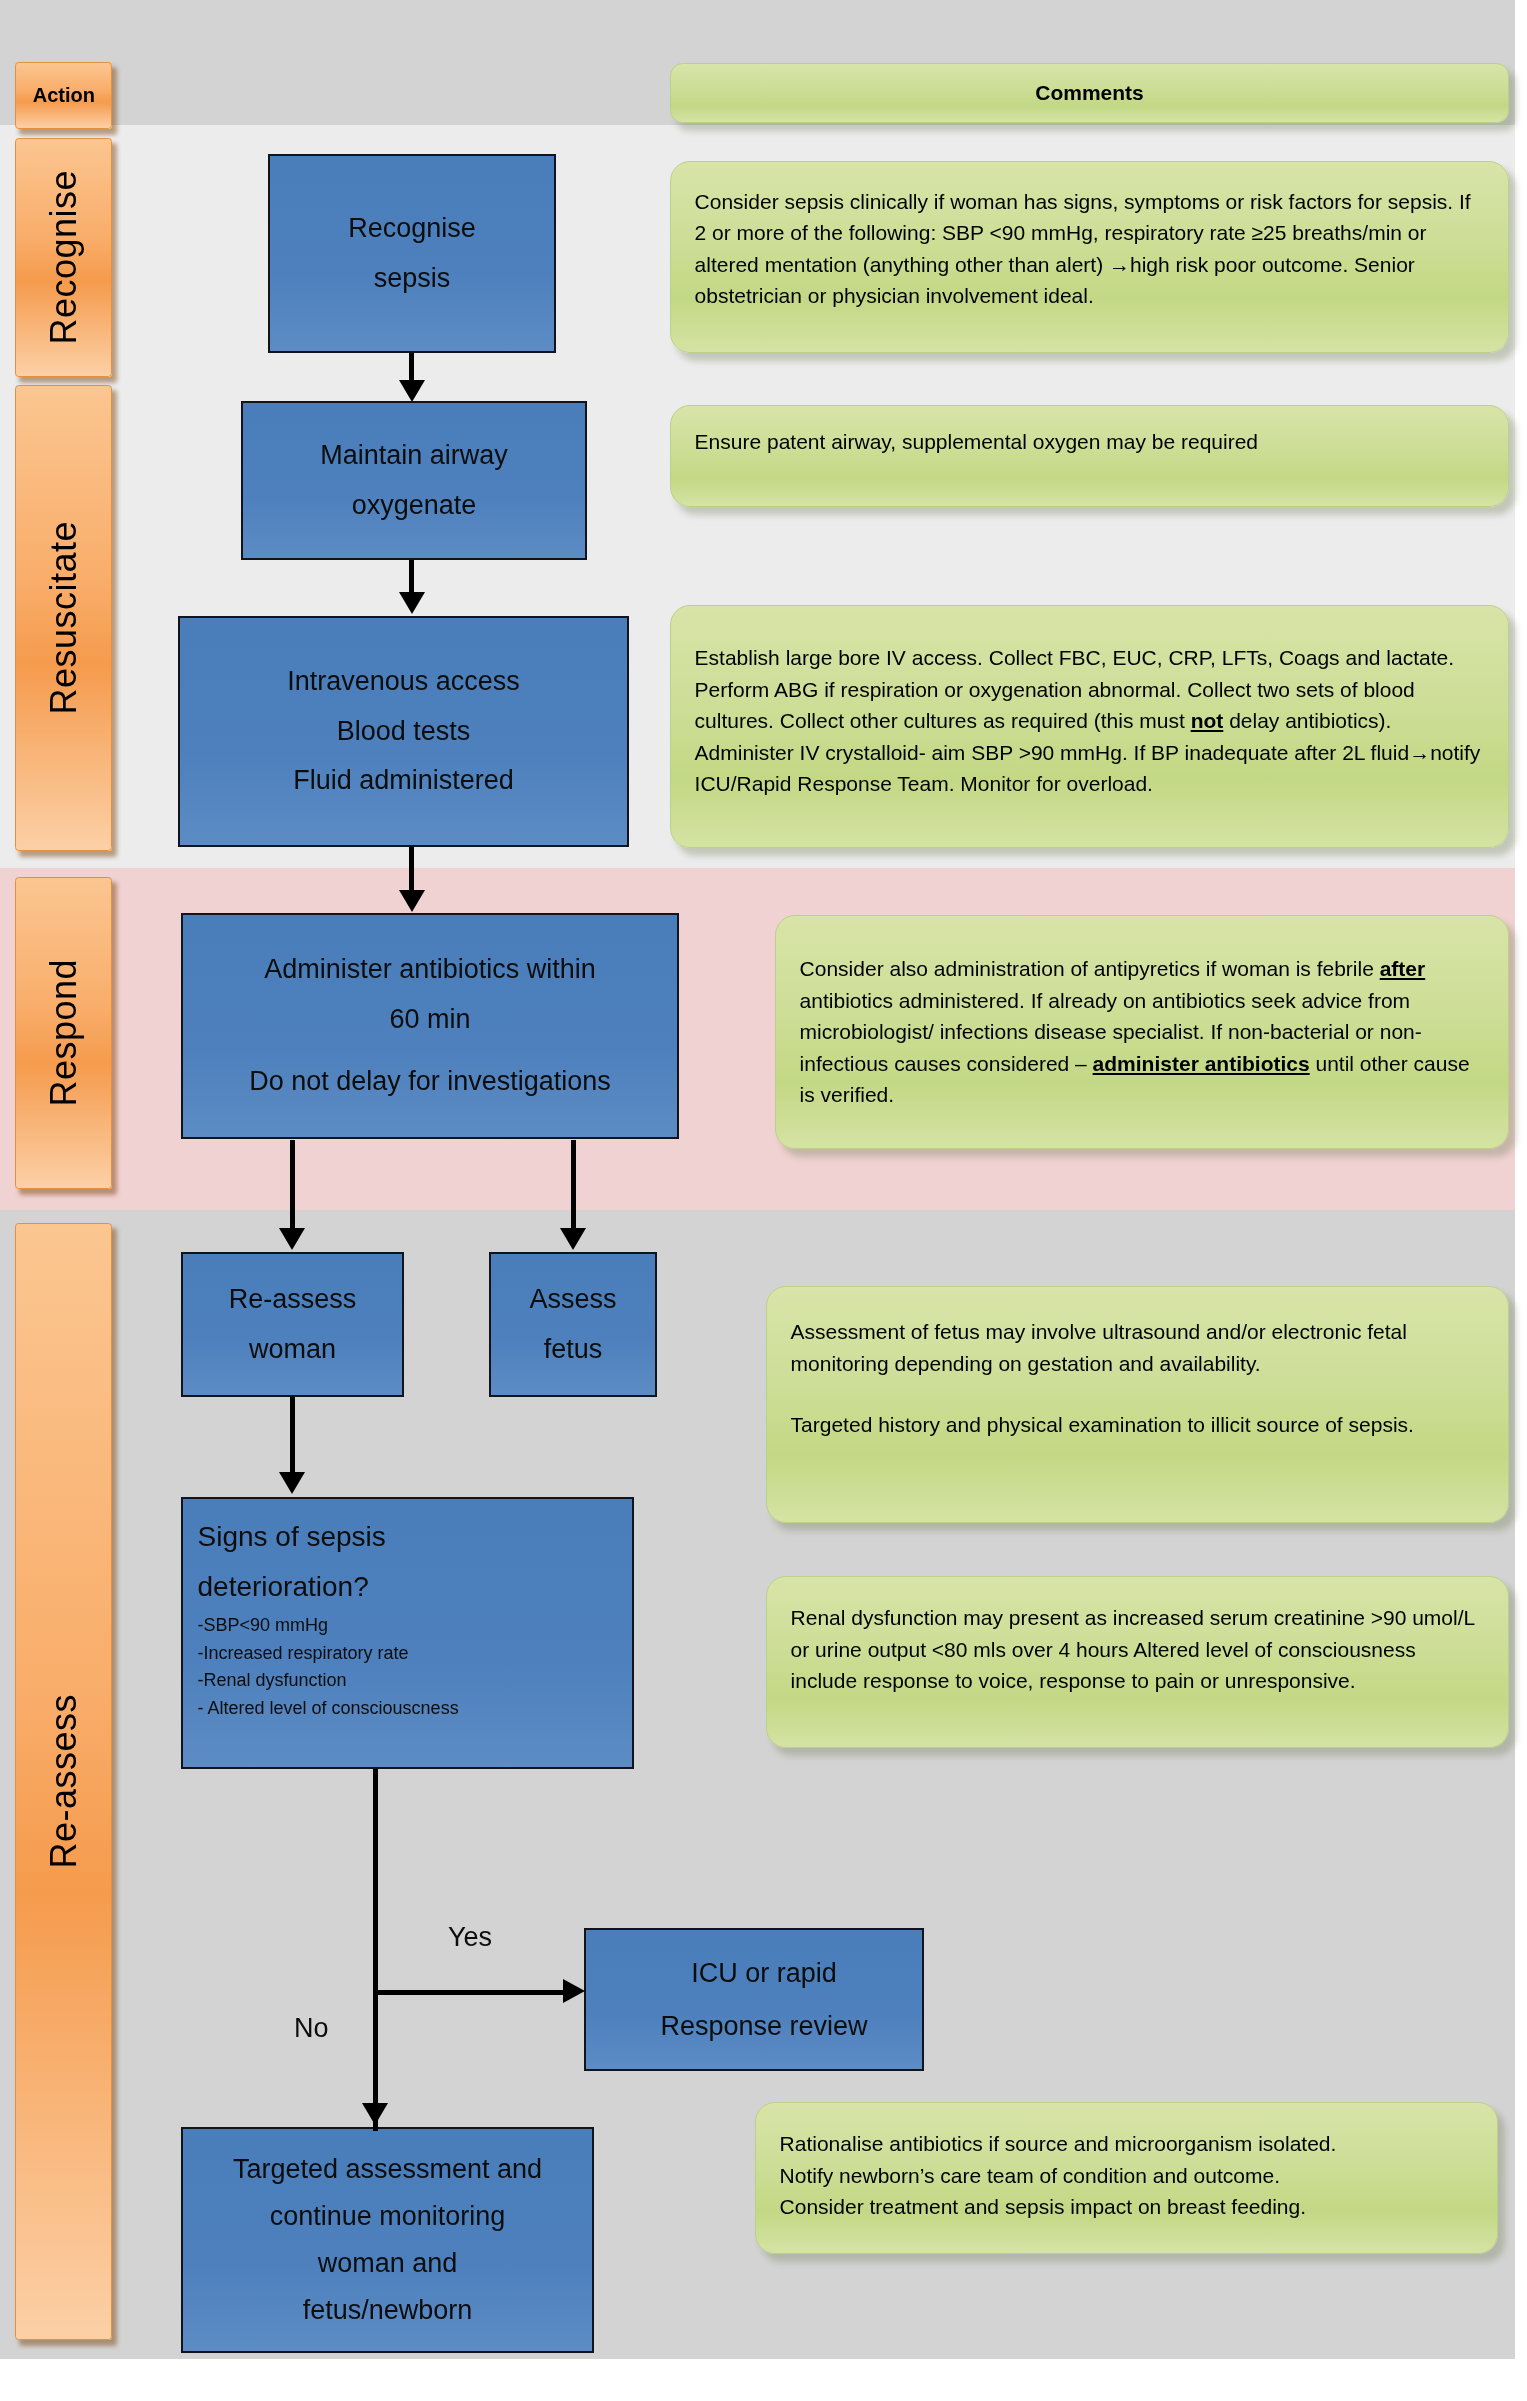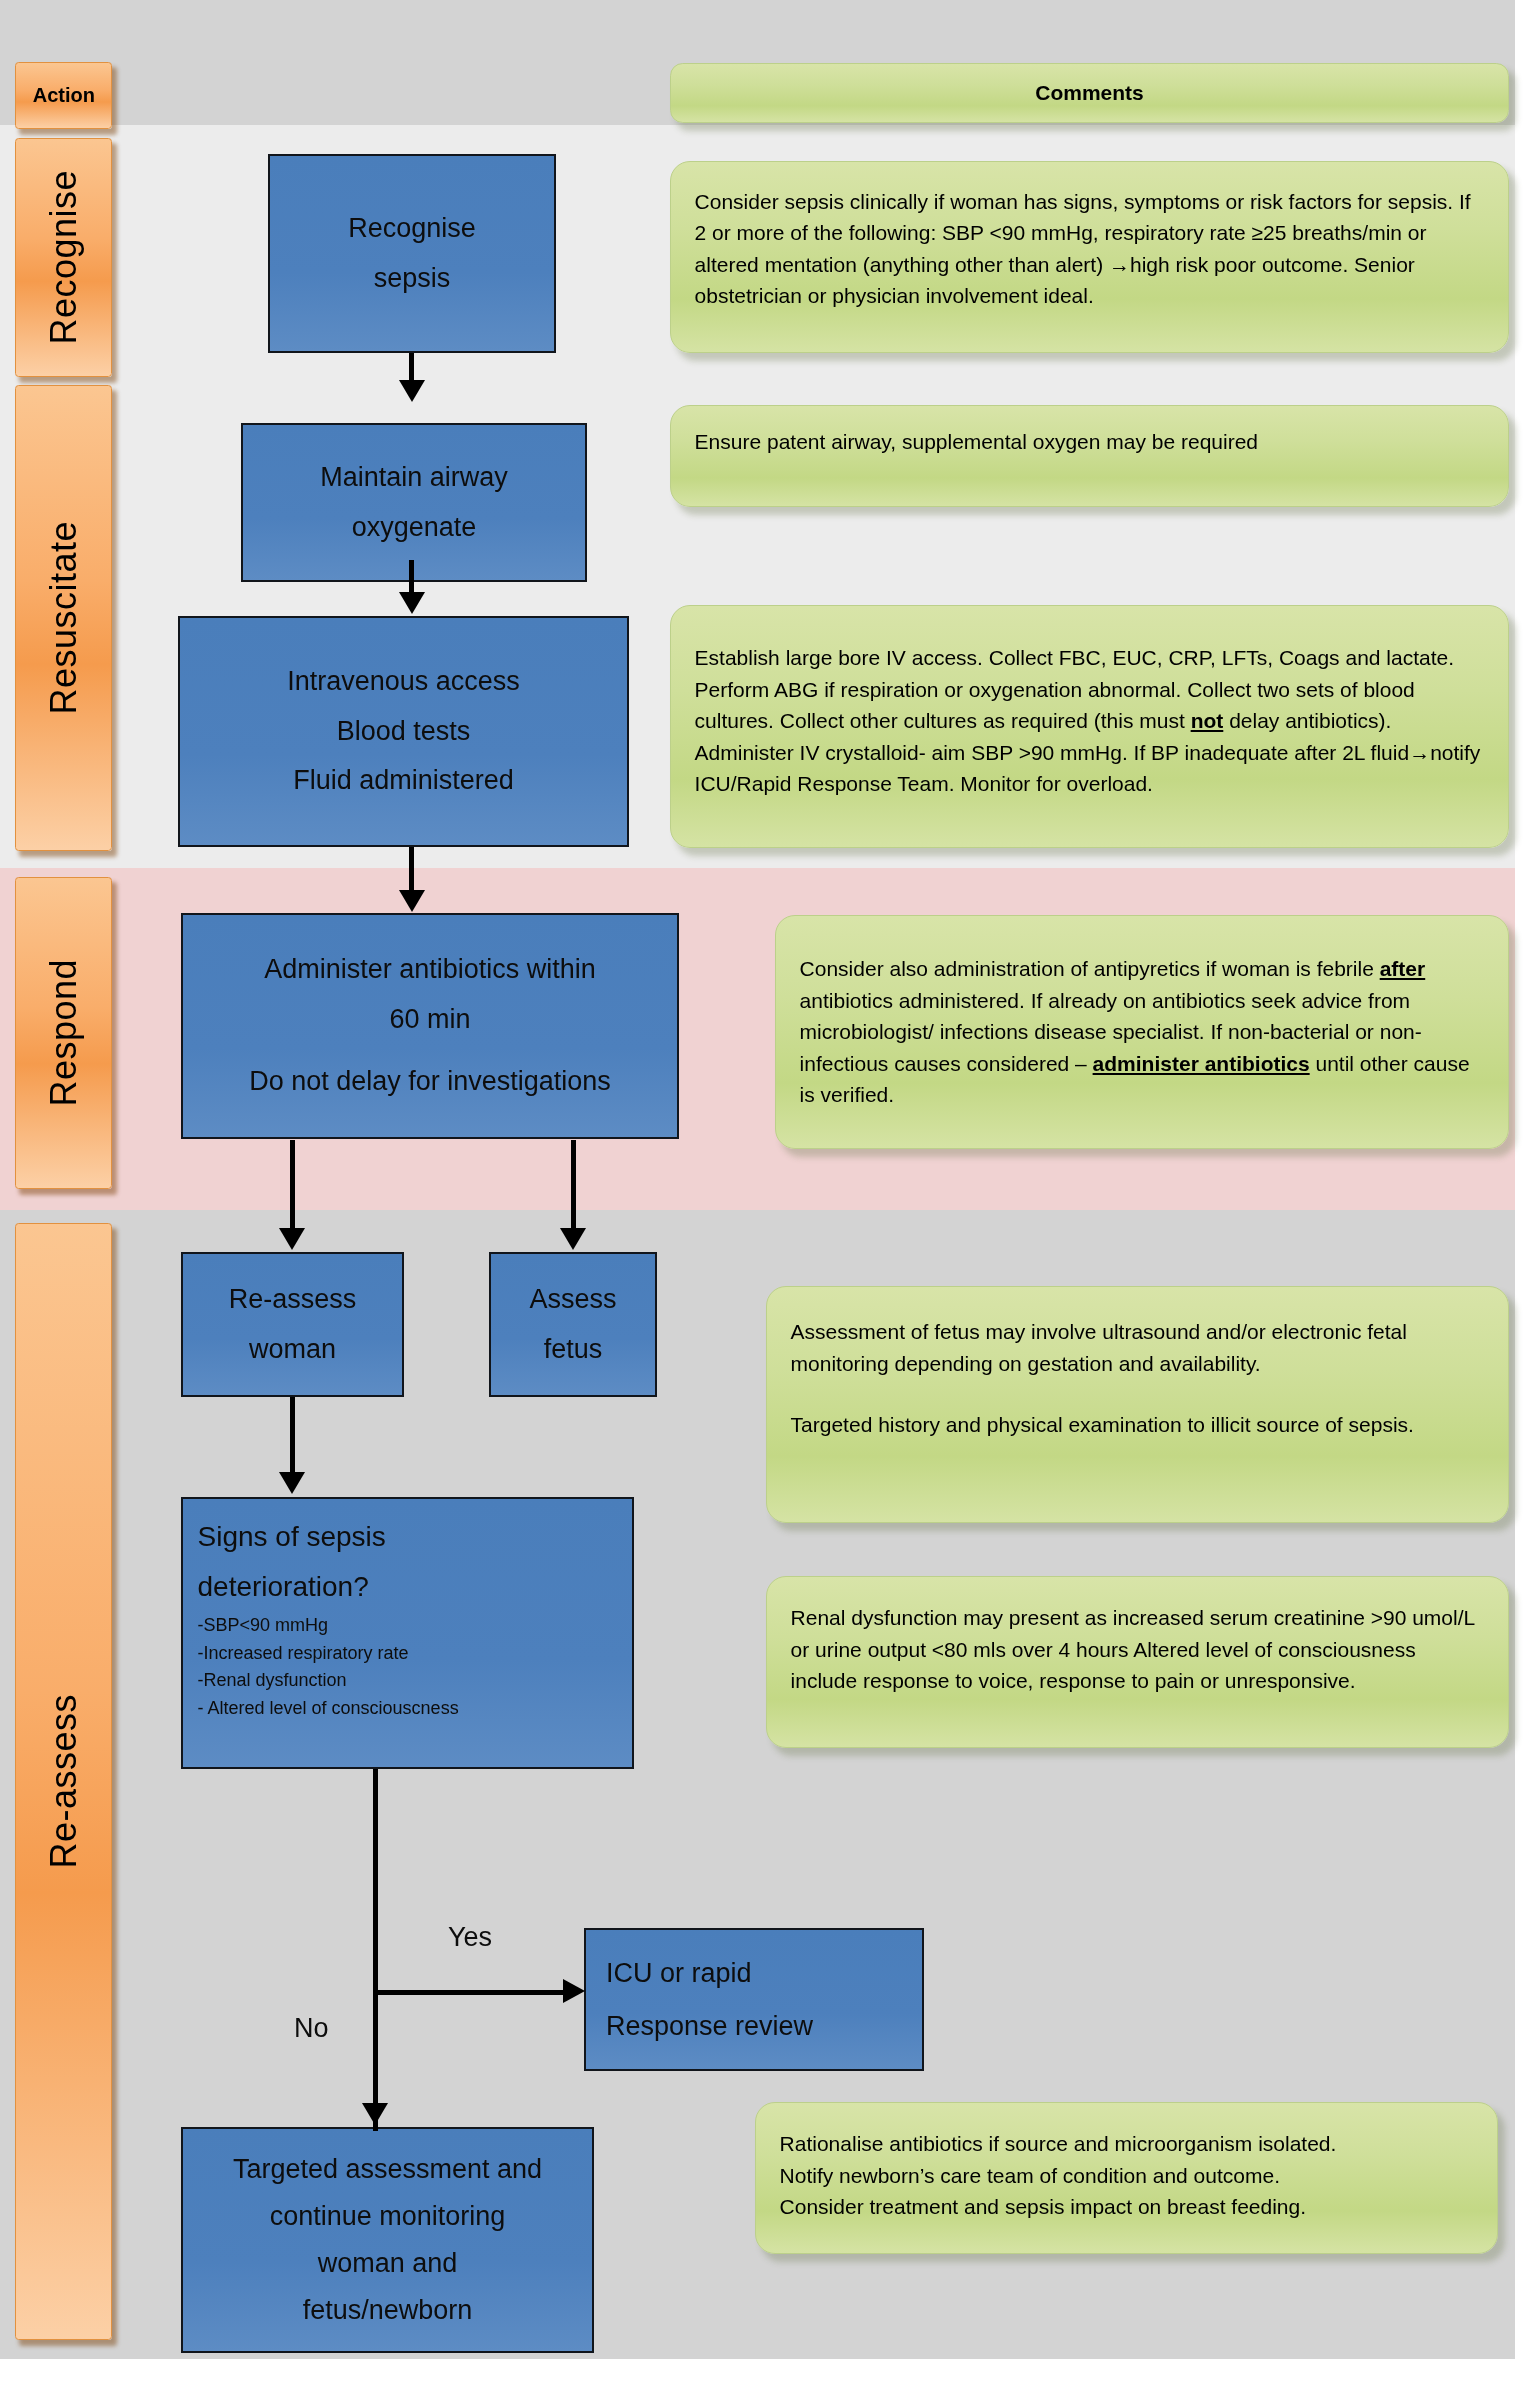--- a/index.html
+++ b/index.html
@@ -53,21 +53,21 @@
     text-align:center;
     font-size:27px;
     line-height:1.85;
   }
   .pbox .ln{display:block;}
   .pbox.leftal{align-items:flex-start;text-align:left;justify-content:flex-start;padding:12.7px 0 7.2px 14.5px;}
   .pbox.leftal .head{font-size:28px;line-height:1.8;}
   .pbox.leftal .bullet{font-size:18px;line-height:1.52;}
 
   #box-recognise   {left:268px;  top:154px;  width:288px; height:199px;}
-  #box-airway      {left:241px;  top:401px;  width:346px; height:159px;margin-top:22px;}
+  #box-airway      {left:241px;  top:401px;  width:346px; height:159px;}
   #box-iv          {left:178px;  top:616px;  width:451px; height:231px;}
   #box-abx         {left:181px;  top:913px; width:498px; height:226px;}
   #box-reassessw   {left:181px;  top:1252px; width:223px; height:145px;}
   #box-assessf     {left:489px;  top:1252px; width:168px; height:145px;}
   #box-signs       {left:181px;  top:1497px; width:453px; height:272px;}
   #box-icu         {left:584px;  top:1928px; width:340px; height:143px;}
   #box-targeted    {left:181px;  top:2127px; width:413px; height:226px;}
 
   #box-icu{font-size:27px;line-height:1.95;}
   #box-targeted{font-size:27px;line-height:1.75;}
@@ -180,21 +180,21 @@
 
   <div class="pbox leftal" id="box-signs">
     <span class="head">Signs of sepsis</span>
     <span class="head">deterioration?</span>
     <span class="bullet">-SBP&lt;90 mmHg</span>
     <span class="bullet">-Increased  respiratory rate</span>
     <span class="bullet">-Renal dysfunction</span>
     <span class="bullet">- Altered level of consciouscness</span>
   </div>
 
-  <div class="pbox" id="box-icu" style="align-items:flex-start;text-align:left;padding-left:20px;">
+  <div class="pbox" id="box-icu" style="align-items:center;text-align:left;padding-left:20px;">
     <span class="ln">ICU or rapid</span>
     <span class="ln">Response review</span>
   </div>
 
   <div class="pbox" id="box-targeted">
     <span class="ln">Targeted assessment and</span>
     <span class="ln">continue monitoring</span>
     <span class="ln">woman and</span>
     <span class="ln">fetus/newborn</span>
   </div>

